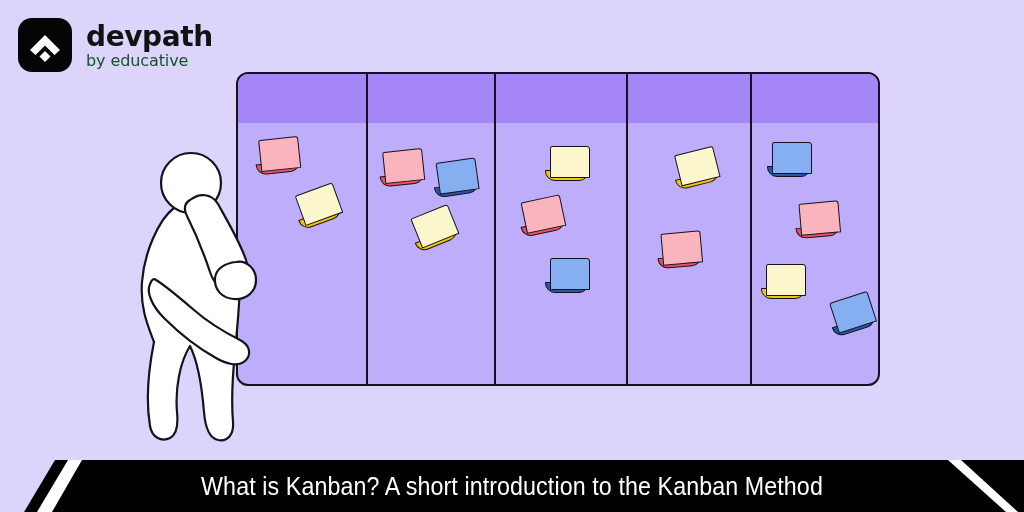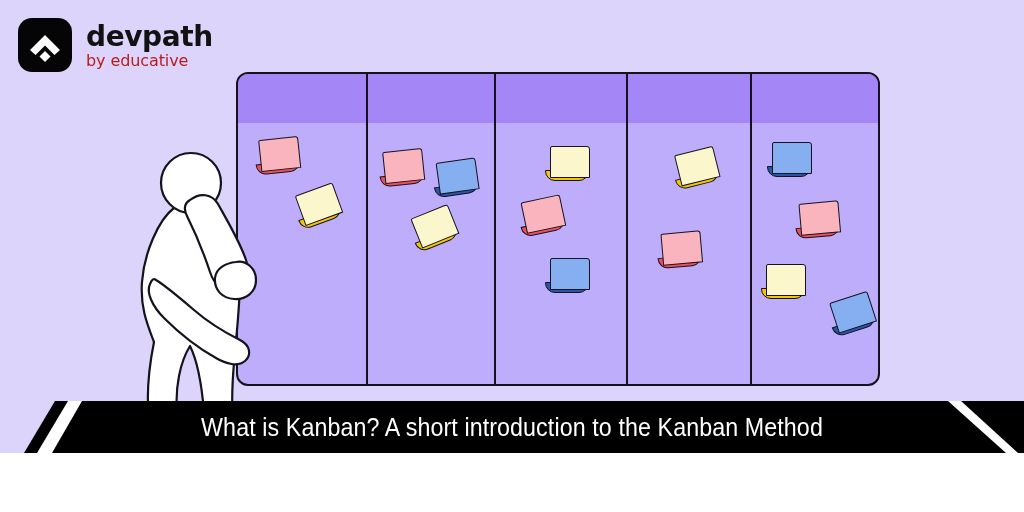--- a/index.html
+++ b/index.html
@@ -3,21 +3,21 @@
 <meta charset="utf-8">
 <style>
   * { margin:0; padding:0; box-sizing:border-box; }
   html, body {
     width:1024px; height:512px;
     font-family:"Liberation Sans", sans-serif;
     overflow:hidden;
   }
   #stage {
     position:relative;
-    width:1024px; height:453px;
+    width:1024px; height:512px;
     background:#dcd4fa;
   }
 
   
   #logo-block {
     position:absolute; left:18px; top:18px;
     display:flex; align-items:center; gap:14px;
   }
   #logo-mark {
     width:54px; height:54px;
@@ -27,21 +27,21 @@
     flex:0 0 auto;
   }
   #logo-wordmark { line-height:1; padding-top:2px; }
   #brand-name {
     font-family:"DejaVu Sans", sans-serif;
     font-size:28px; font-weight:700; color:#121212;
     letter-spacing:-0.4px; display:block;
   }
   #brand-tagline {
     font-family:"DejaVu Sans", sans-serif;
-    font-size:16px; font-weight:400; color:#b91c1c;
+    font-size:16px; font-weight:400; color:#14532d;
     letter-spacing:-0.1px; display:block; margin-top:2px;
   }
 
   
   #board {
     position:absolute;
     left:236px; top:72px;
     width:644px; height:314px;
     background:#bdadfb;
     border:2px solid #14121c;

